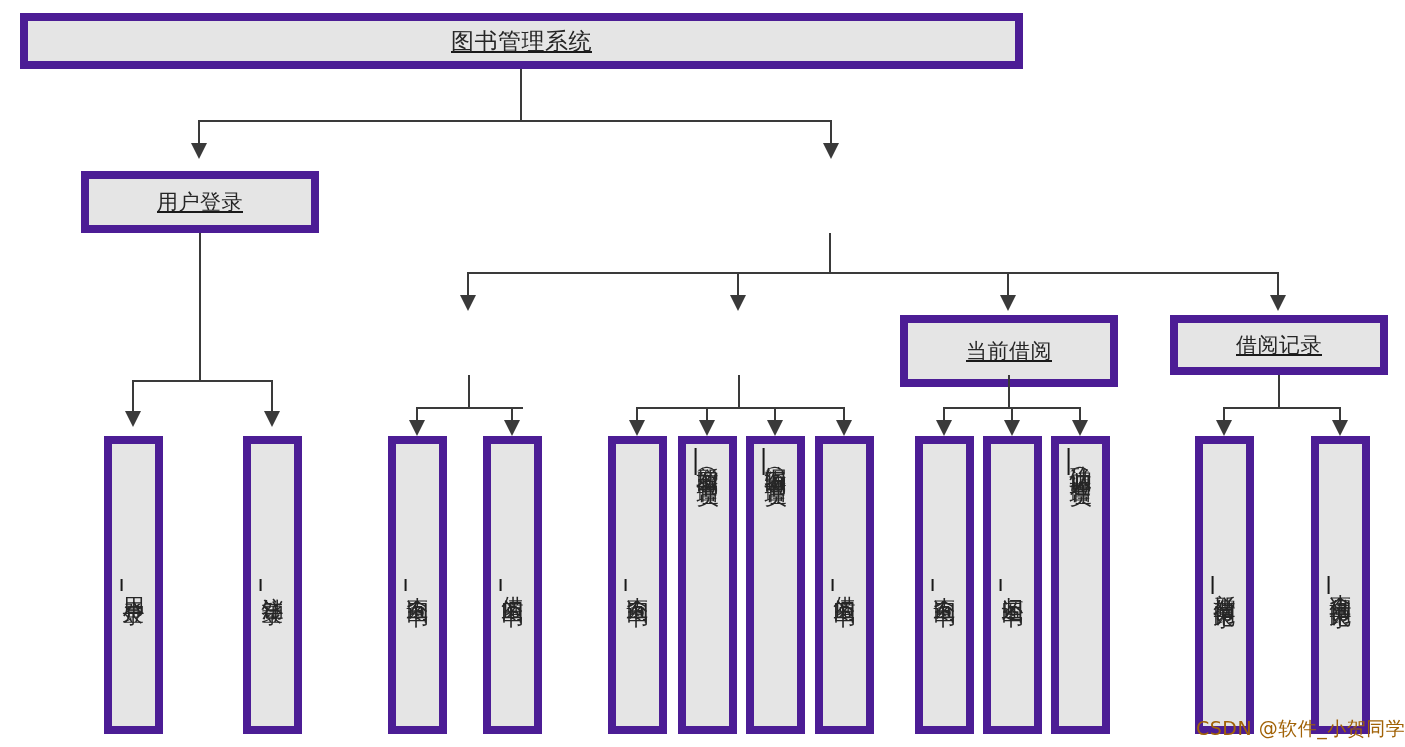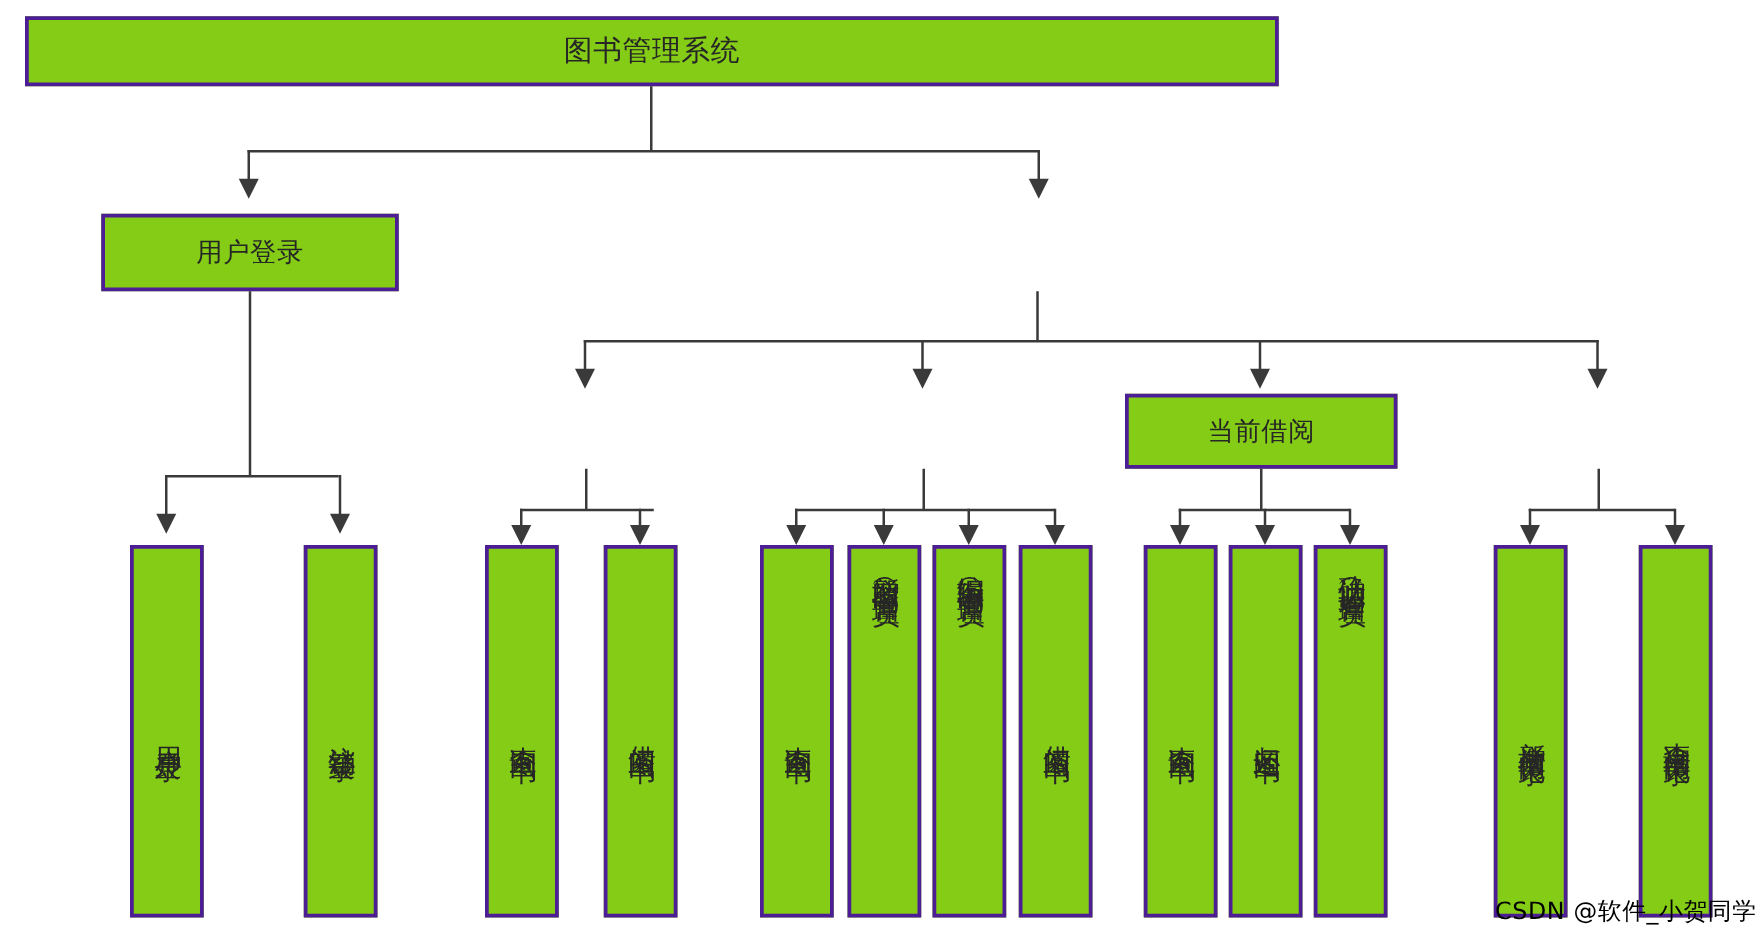--- a/index.html
+++ b/index.html
@@ -13,25 +13,26 @@
     position:relative;
     width:1405px;
     height:747px;
     background:#ffffff;
     overflow:hidden;
   }
   
   .node{
     position:absolute;
     box-sizing:border-box;
-    background:#84cc16;
-    border:3px solid #4c1d95;
+    background:#e5e5e5;
+    border:8px solid #4c1d95;
     display:flex;
     align-items:center;
     justify-content:center;
+    text-decoration:underline;
   }
   .node .label{
     font-size:21px;
     line-height:1.15;
     letter-spacing:.5px;
     color:#262626;
     white-space:nowrap;
   }
   
   .node.root .label{font-size:23px;}
@@ -69,21 +70,21 @@
     position:absolute;
     width:0;height:0;
     border-left:8px solid transparent;
     border-right:8px solid transparent;
     border-top:16px solid #3a3a3a;
   }
   
   #watermark{
     position:absolute;
     font-size:19px;
-    color:#000000;
+    color:#a16207;
     white-space:nowrap;
     letter-spacing:.5px;
     pointer-events:none;
     text-align:right;
   }
 </style>
 </head>
 <body>
 
 <div id="canvas">
@@ -115,22 +116,25 @@
   <div class="hline" style="left:467px;top:272px;width:812px;height:2px;"></div>
   <div class="vline" style="left:467px;top:272px;width:2px;height:25px;"></div>
   <div class="arrow" style="left:460px;top:295px;"></div>
   <div class="vline" style="left:737px;top:272px;width:2px;height:25px;"></div>
   <div class="arrow" style="left:730px;top:295px;"></div>
   <div class="vline" style="left:1007px;top:272px;width:2px;height:25px;"></div>
   <div class="arrow" style="left:1000px;top:295px;"></div>
   <div class="vline" style="left:1277px;top:272px;width:2px;height:25px;"></div>
   <div class="arrow" style="left:1270px;top:295px;"></div>
 
-  <div class="node branch" style="left:900px;top:315px;width:218px;height:60px;">
+  <div class="node branch" style="left:900px;top:315px;width:218px;height:72px;">
     <span class="label">当前借阅</span>
+  </div>
+  <div class="node branch" style="left:1170px;top:315px;width:218px;height:60px;">
+    <span class="label">借阅记录</span>
   </div>
 
   <div class="vline" style="left:468px;top:375px;width:2px;height:33px;"></div>
   <div class="hline" style="left:416px;top:407px;width:107px;height:2px;"></div>
   <div class="vline" style="left:416px;top:407px;width:2px;height:18px;"></div>
   <div class="arrow" style="left:409px;top:420px;"></div>
   <div class="vline" style="left:511px;top:407px;width:2px;height:18px;"></div>
   <div class="arrow" style="left:504px;top:420px;"></div>
 
   <div class="vline" style="left:738px;top:375px;width:2px;height:33px;"></div>

